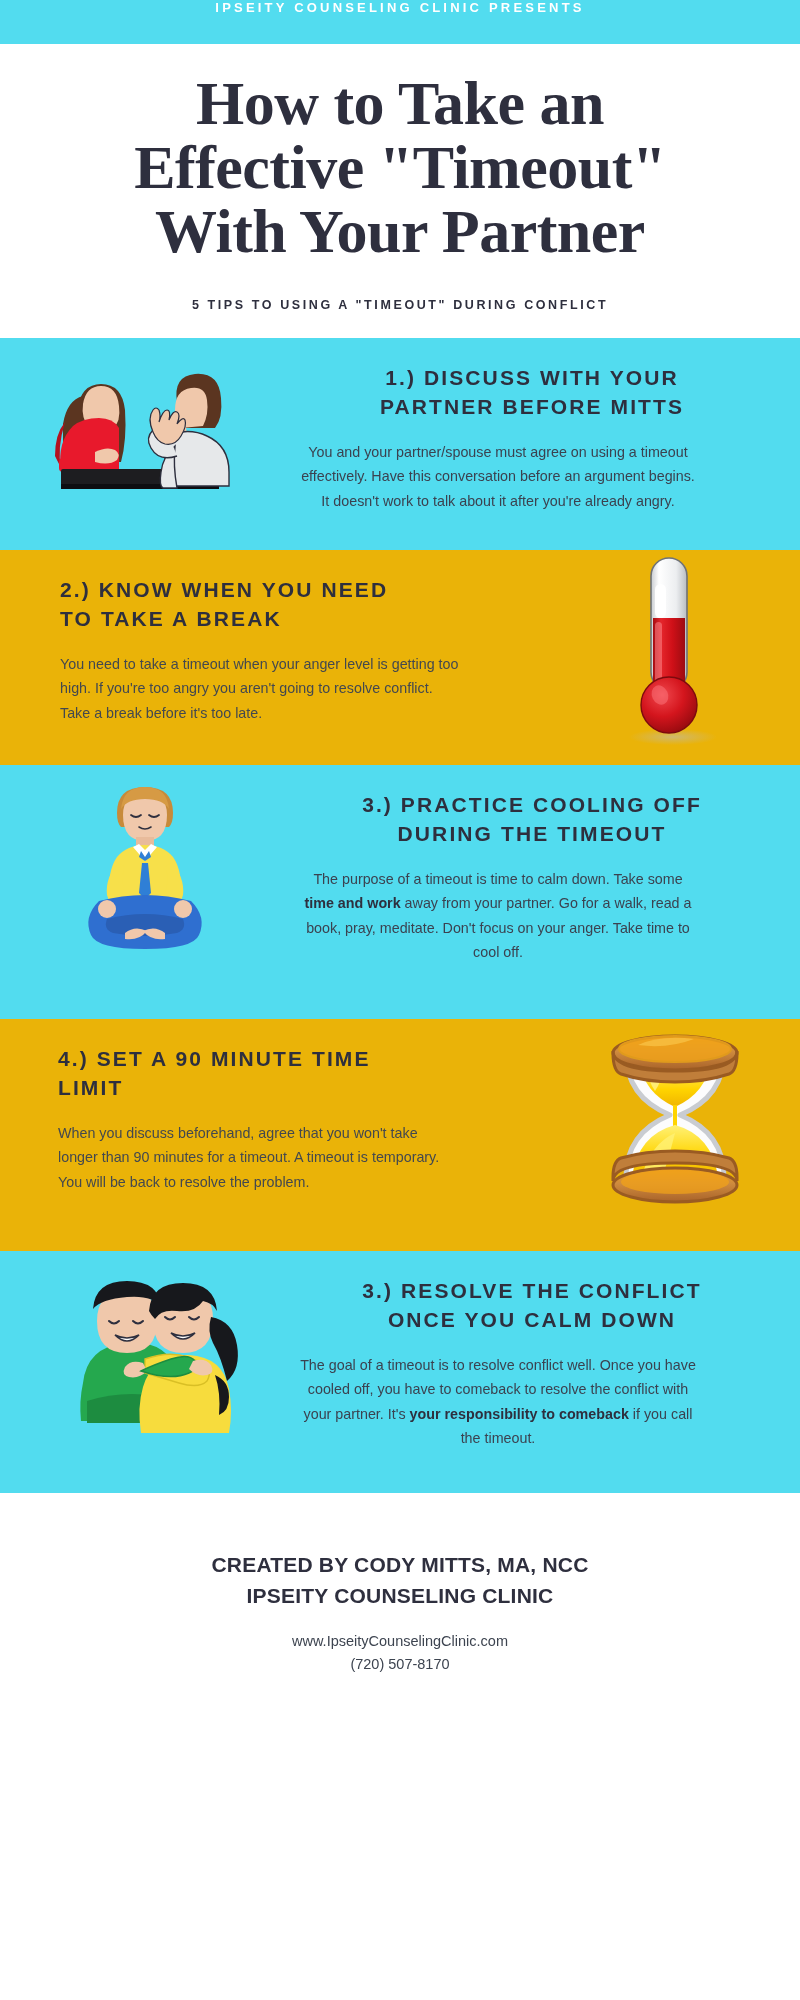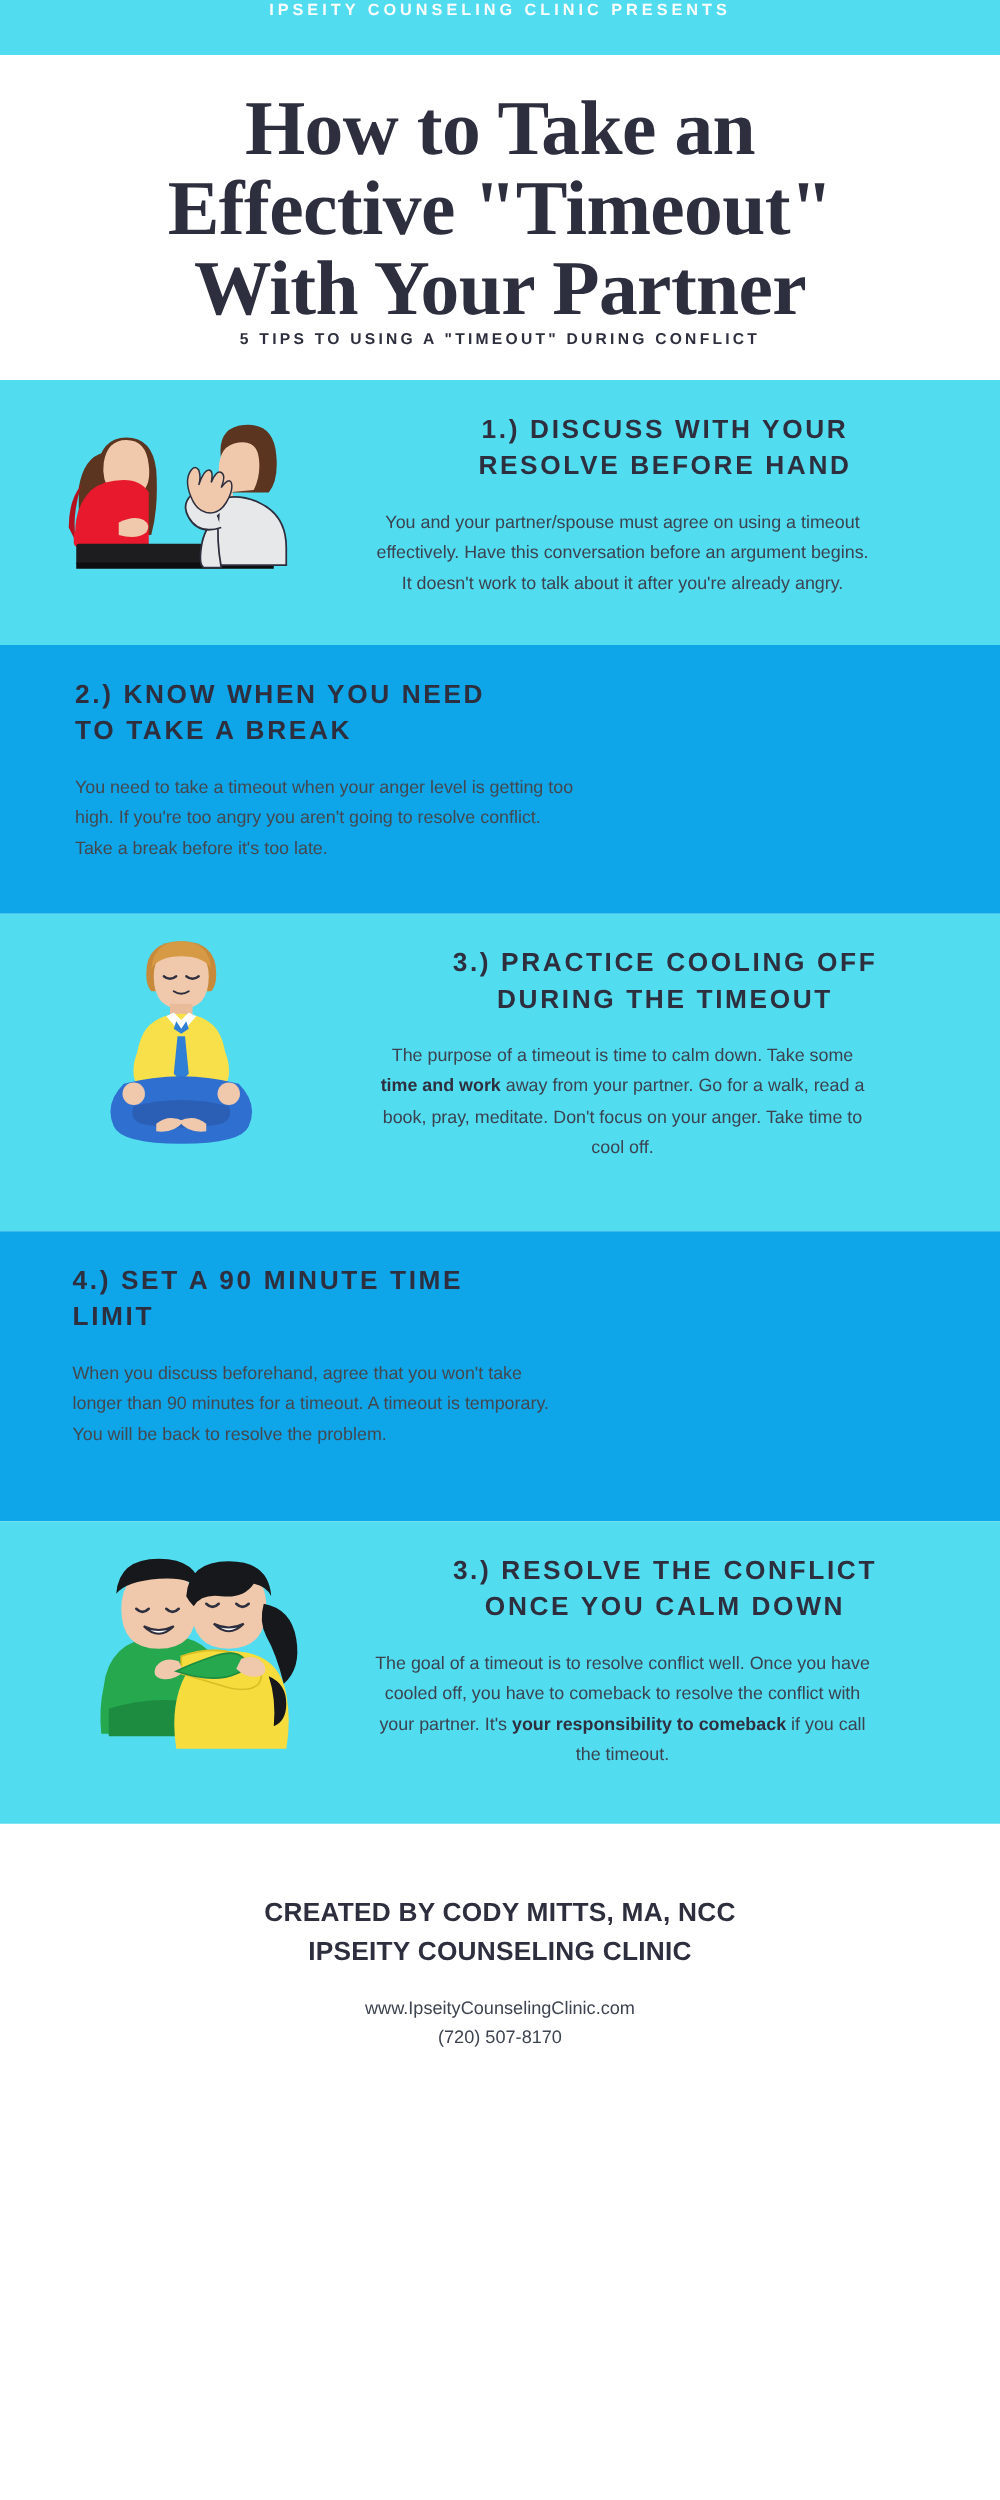--- a/index.html
+++ b/index.html
@@ -40,37 +40,38 @@
   .main-title {
     font-family: "Liberation Serif", serif;
     font-weight: bold;
     color: #2e2f3e;
     font-size: 62px;
     line-height: 1.03;
     letter-spacing: -0.5px;
   }
   .main-title .tline { display: block; white-space: nowrap; }
   .subtitle {
+    margin-top: 34px;
     margin-bottom: 26px;
     color: #2e2f3e;
     font-size: 12.5px;
     font-weight: bold;
     letter-spacing: 2.6px;
     text-align: center;
   }
 
   
   .tip {
     position: relative;
     display: flex;
     width: 800px;
     align-items: flex-start;
   }
   .tip.cyan { background: #52dcef; text-align: center; }
-  .tip.white { background: #0ea5e9; flex-direction: column; }
+  .tip.white { background: #eab308; }
 
   .tip .art {
     width: 290px;
     flex: 0 0 290px;
     position: relative;
   }
   .tip .copy {
     flex: 1 1 auto;
     padding-top: 26px;
     padding-bottom: 24px;
@@ -159,21 +160,21 @@
           <path d="M146 96 q20 -6 36 2 q22 10 22 36 l0 14 l-62 0 q-6 -30 4 -52z" fill="#e6e8ea" stroke="#2e2f3e" stroke-width="1.4"></path>
           <path d="M150 108 q-12 10 -14 26 q-2 14 2 16 l14 0 q-4 -22 -2 -42z" fill="#e6e8ea" stroke="#2e2f3e" stroke-width="1.4"></path>
           <path d="M152 118 q-18 6 -26 -8 q-6 -10 2 -18 q6 -6 14 0" fill="#e6e8ea" stroke="#2e2f3e" stroke-width="1.4"></path>
           <path d="M128 94 q-6 -14 0 -22 q3 -4 6 0 q2 6 0 12 q4 -12 8 -12 q4 0 2 10 q4 -10 8 -8 q4 2 0 12 q6 -8 8 -4 q2 6 -4 16 q-6 10 -16 8 q-8 -2 -12 -12z" fill="#f0c8ab" stroke="#2e2f3e" stroke-width="1.2"></path>
         </svg>
       </div>
     </div>
     <div class="copy">
       <div class="tip-head">
         <div>1.) DISCUSS WITH YOUR</div>
-        <div>RESOLVE BEFORE HAND</div>
+        <div>PARTNER BEFORE MITTS</div>
       </div>
       <p class="tip-body">You and your partner/spouse must agree on using a timeout effectively. Have this conversation before an argument begins. It doesn't work to talk about it after you're already angry.</p>
     </div>
   </section>
 
   <section class="tip white art-right" style="height:215px;">
     <div class="copy" style="padding-left:60px;">
       <div class="tip-head">
         <div>2.) KNOW WHEN YOU NEED</div>
         <div>TO TAKE A BREAK</div>

